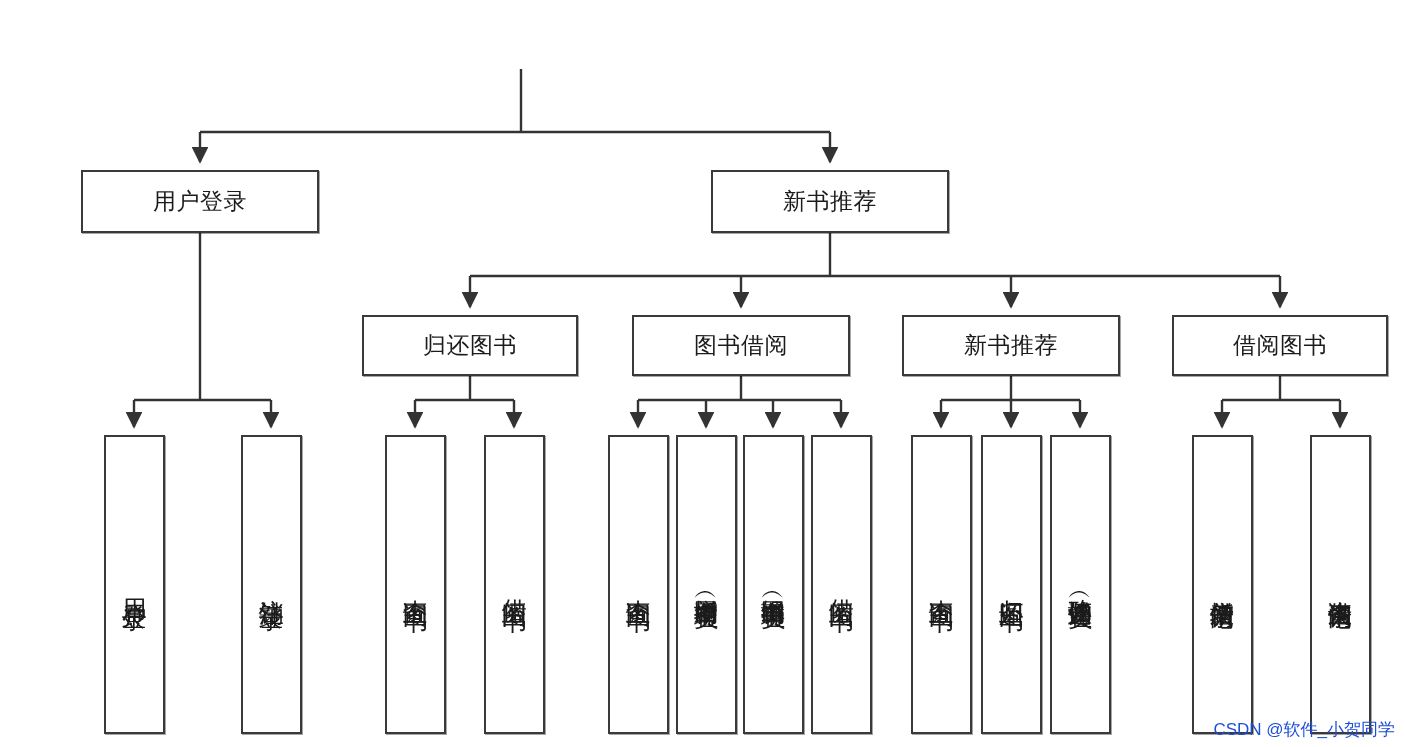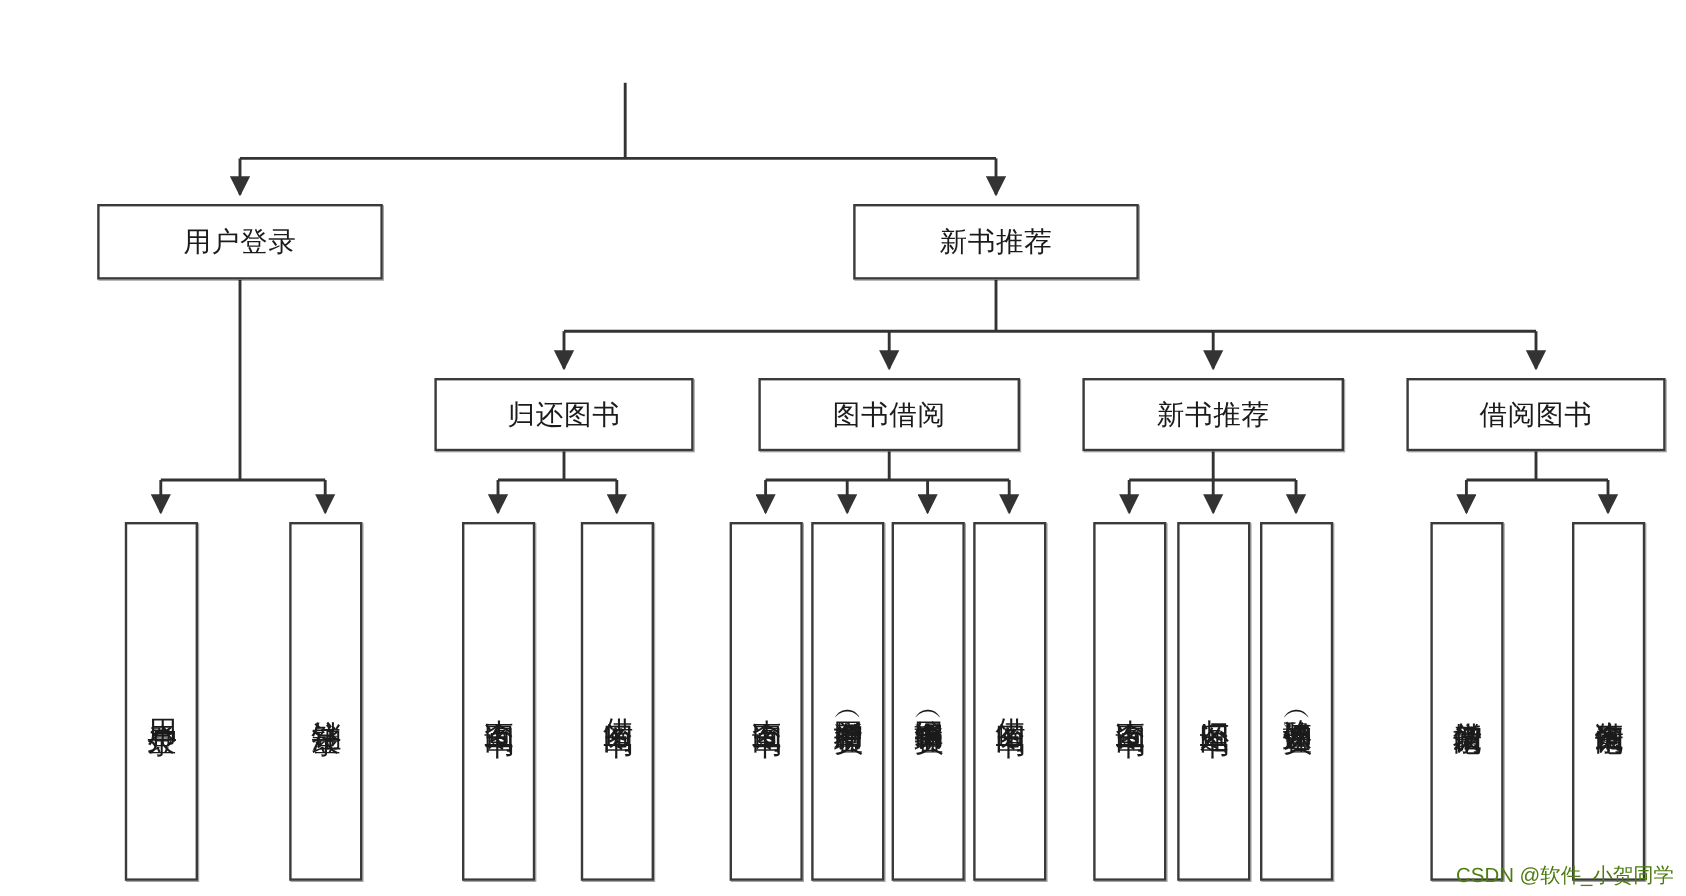--- a/index.html
+++ b/index.html
@@ -66,21 +66,21 @@
   }
   .node.vert.tall-text .node-label {
     font-size: 24px;
     letter-spacing: 1px;
   }
   #watermark {
     position: absolute;
     right: 10px;
     bottom: 6px;
     font-size: 17px;
-    color: #4d7c0f;
+    color: #1d4ed8;
     white-space: nowrap;
     user-select: none;
   }
 </style>
 </head>
 <body>
 
 <div id="diagram-root">
 
   <svg id="edge-layer" viewBox="0 0 1405 747" width="1405" height="747" xmlns="http://www.w3.org/2000/svg">

